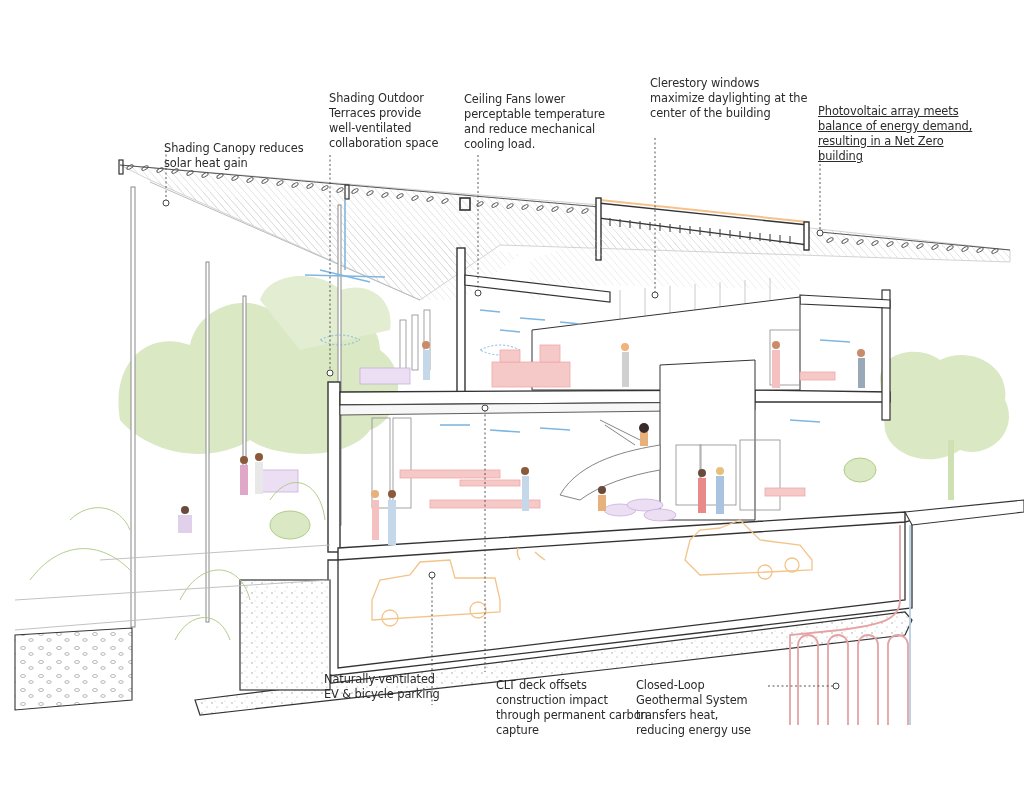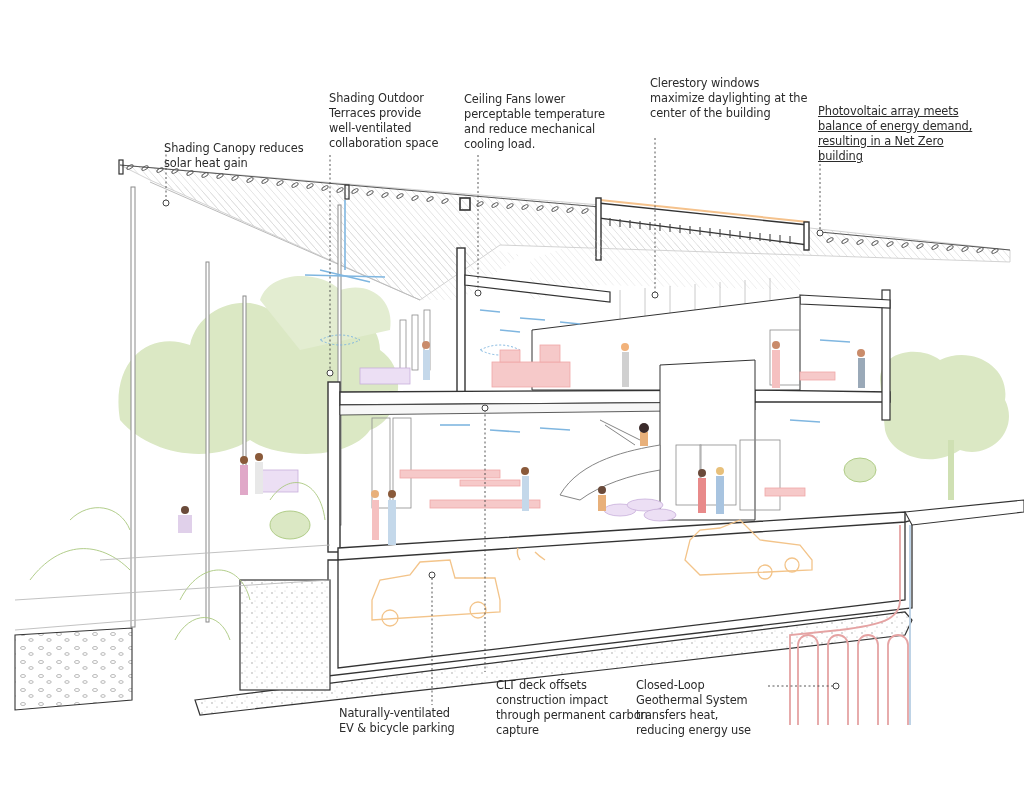--- a/index.html
+++ b/index.html
@@ -340,21 +340,21 @@
 perceptable temperature
 and reduce mechanical
 cooling load.</div>
 <div class="callout" style="left:650px;top:76px;">Clerestory windows
 maximize daylighting at the
 center of the building</div>
 <div class="callout" style="left:818px;top:104px;text-decoration:underline;">Photovoltaic array meets
 balance of energy demand,
 resulting in a Net Zero
 building</div>
-<div class="callout" style="left:324px;top:706px;margin-left:15px;">Naturally-ventilated
+<div class="callout" style="left:324px;top:672px;">Naturally-ventilated
 EV &amp; bicycle parking</div>
 <div class="callout" style="left:496px;top:678px;">CLT deck offsets
 construction impact
 through permanent carbon
 capture</div>
 <div class="callout right" style="left:636px;top:678px;width:130px;">Closed-Loop
 Geothermal System
 transfers heat,
 reducing energy use</div>
 

